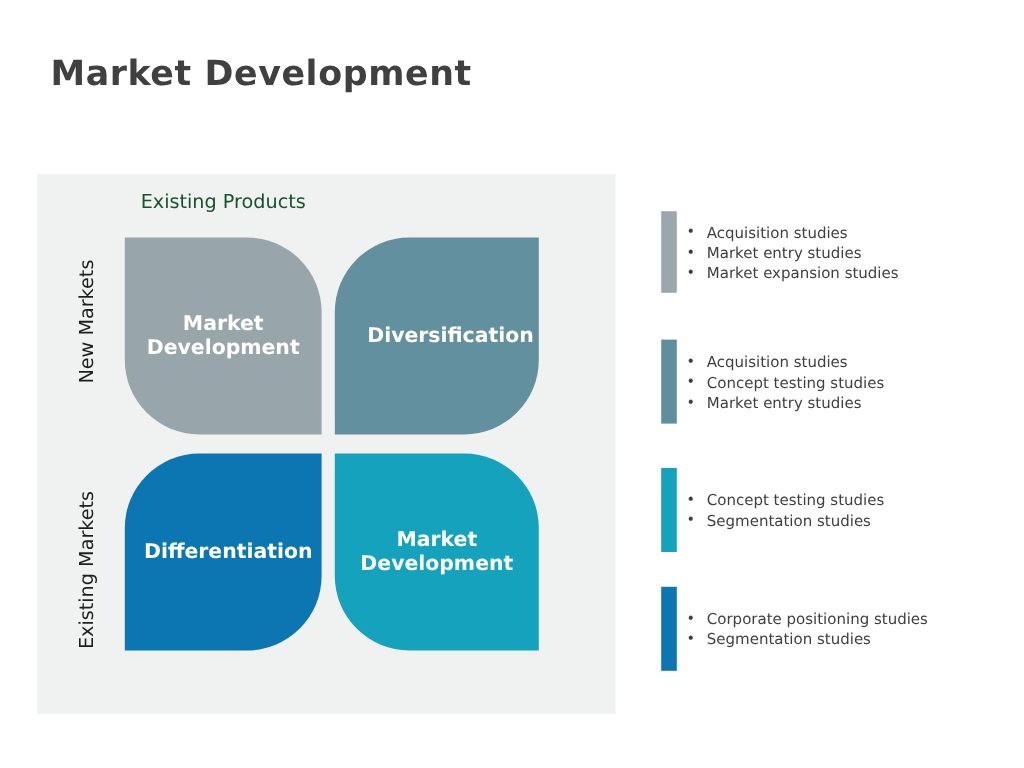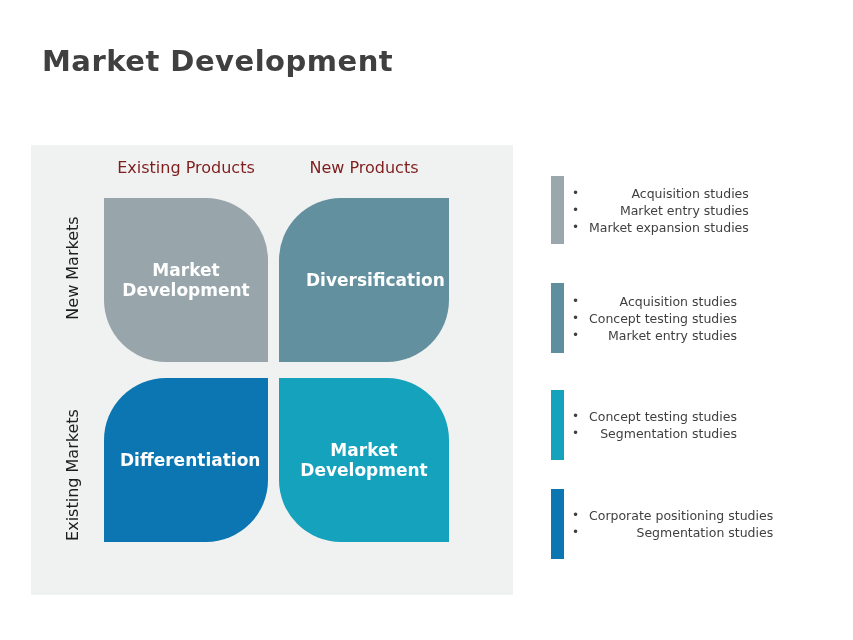--- a/index.html
+++ b/index.html
@@ -31,21 +31,21 @@
   .panel {
     position: absolute;
     left: 31px; top: 145px;
     width: 482px; height: 450px;
     background: #f0f1f1;
   }
   .col-header {
     position: absolute;
     top: 13px;
     font-size: 16px;
-    color: #7f1d1d;
+    color: #14532d;
     text-align: center;
     white-space: nowrap;
   }
   .ch0 { left: 73px;  width: 164px; }
   .ch1 { left: 248px; width: 170px; }
 
   .row-label {
     position: absolute;
     font-size: 16px;
     color: #1e1e1e;
@@ -71,21 +71,20 @@
   .q2 { left: 73px;  top: 233px; width: 164px; height: 164px; border-radius: 62px 0 62px 0; justify-content: center; }
   .q3 { left: 248px; top: 233px; width: 170px; height: 164px; border-radius: 0 62px 0 62px; }
   .quad .lbl { max-width: 132px; }
 
   
   .list-block {
     position: absolute;
     left: 551px;
     display: flex;
     align-items: center;
-    text-align: right;
   }
   .lb0 { top: 176px; }
   .lb1 { top: 283px; }
   .lb2 { top: 390px; }
   .lb3 { top: 489px; }
   .bar { flex: 0 0 13px; width: 13px; height: 70px; }
   .lb0 .bar { height: 68px; }
   ul.items {
     list-style: none;
     margin: 0;
@@ -111,21 +110,20 @@
 </head>
 <body>
 
 <div class="stage">
 
   <div class="title">Market Development</div>
 
   <div class="panel" style="background: rgb(240, 241, 241);">
 
     <div class="col-header ch0">Existing Products</div>
-    <div class="col-header ch1">New Products</div>
 
     <div class="row-label rl0">New Markets</div>
     <div class="row-label rl1">Existing Markets</div>
 
     <div class="quad q0" style="background: rgb(152, 165, 171);">
       <span class="lbl">Market Development</span>
     </div>
     <div class="quad q1" style="background: rgb(98, 144, 159);">
       <span class="lbl">Diversification</span>
     </div>

